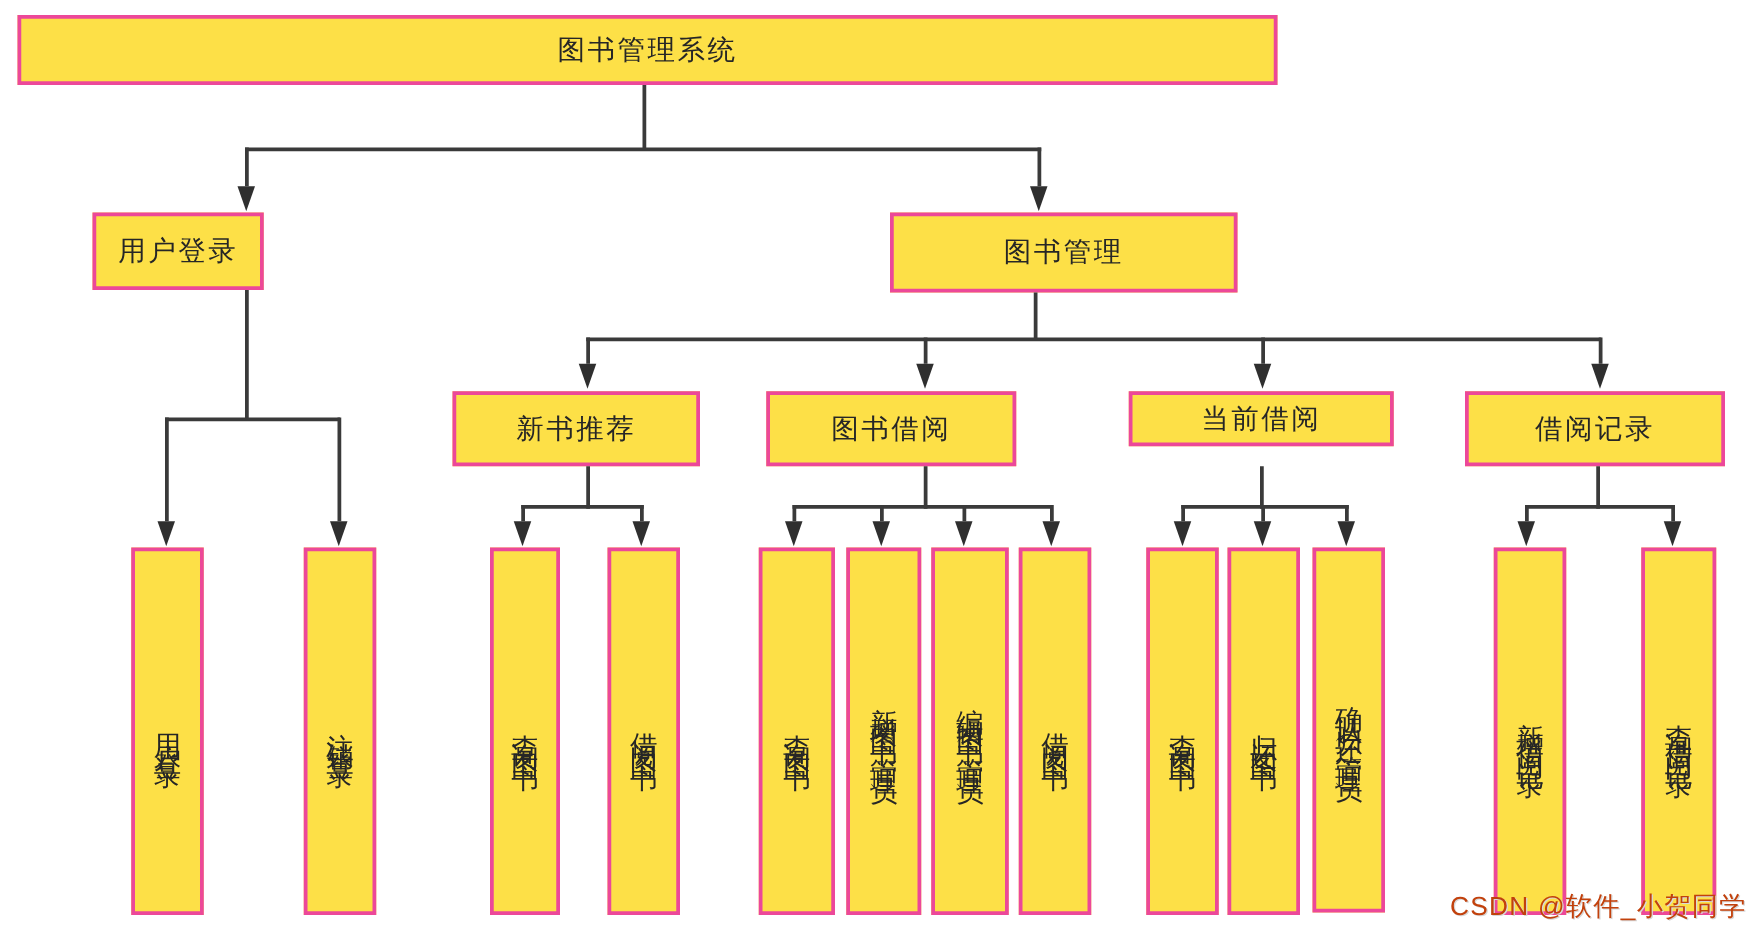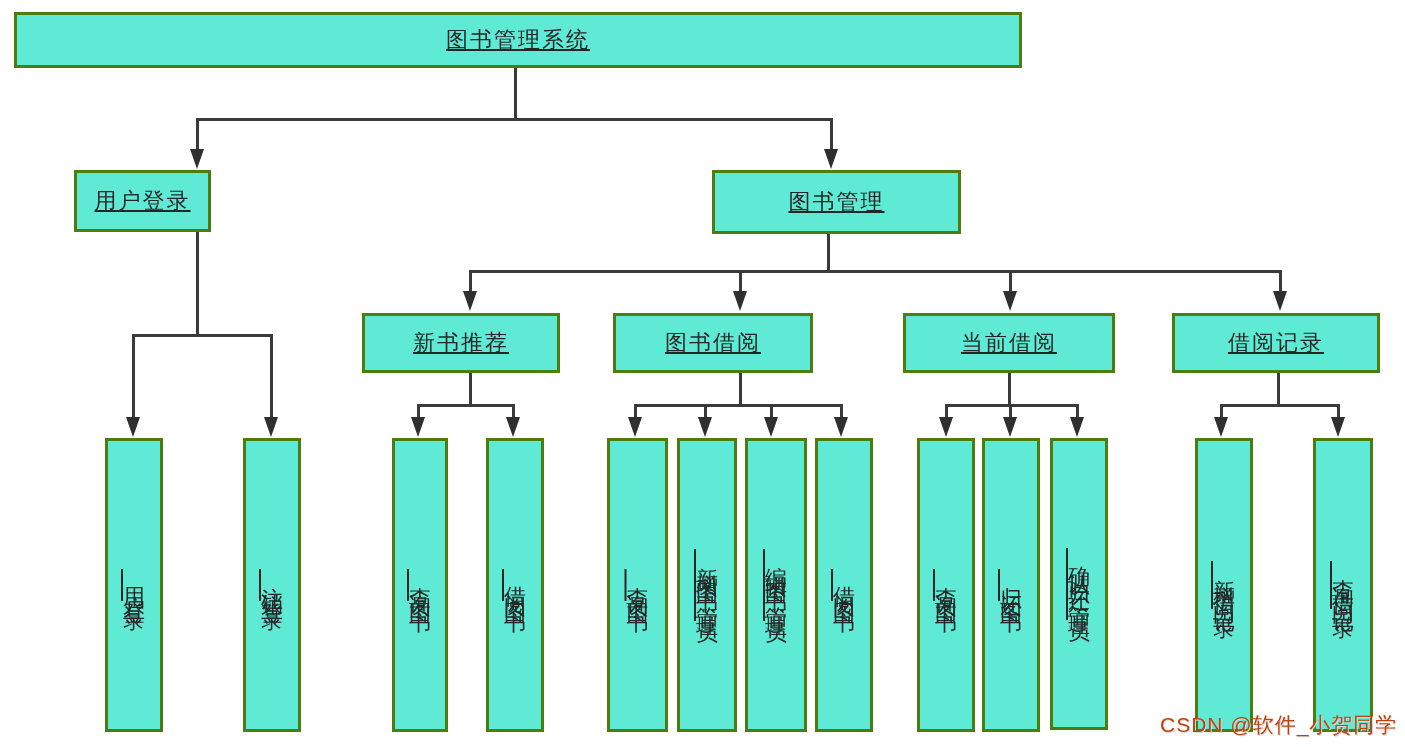--- a/index.html
+++ b/index.html
@@ -1,24 +1,24 @@
 <!DOCTYPE html>
 <html><head>
 <meta charset="utf-8">
 <style>
   html,body{margin:0;padding:0;background:#ffffff;}
   .stage{
     position:relative;width:1405px;height:747px;background:#ffffff;overflow:hidden;
     font-family:"Liberation Sans","DejaVu Sans",sans-serif;
   }
   .box{
-    position:absolute;box-sizing:border-box;background:#5eead4;
-    border:3px solid #4d7c0f;color:#262626;
+    position:absolute;box-sizing:border-box;background:#fde047;
+    border:3px solid #ec4899;color:#262626;
     display:flex;align-items:center;justify-content:center;
-    font-size:22px;line-height:1;text-decoration:underline;
+    font-size:22px;line-height:1;
   }
   .hbox{letter-spacing:2px;}
   .vbox{
     writing-mode:vertical-rl;text-orientation:mixed;
     letter-spacing:8px;font-size:22px;
   }
   .ln{position:absolute;background:#3a3a3a;}
   .v{width:3px;}
   .hb{height:3px;}
   .arrow{
@@ -40,21 +40,21 @@
   <div class="box hbox" style="left:14px;top:12px;width:1008px;height:56px">图书管理系统</div>
 
   <div class="ln v" style="left:514px;top:68px;height:52px"></div>
   <div class="ln hb" style="left:196px;top:118px;width:637px"></div>
   <div class="ln v" style="left:196px;top:118px;height:31px"></div>
   <div class="arrow" style="left:190px;top:149px"></div>
   <div class="ln v" style="left:830px;top:118px;height:31px"></div>
   <div class="arrow" style="left:824px;top:149px"></div>
 
   <div class="box hbox" style="left:74px;top:170px;width:137px;height:62px">用户登录</div>
-  <div class="box hbox" style="left:712px;top:170px;width:249px;height:64px">图书管理</div>
+  <div class="box hbox" style="left:712px;top:170px;width:278px;height:64px">图书管理</div>
 
   <div class="ln v" style="left:196px;top:232px;height:104px"></div>
   <div class="ln hb" style="left:132px;top:334px;width:140px"></div>
   <div class="ln v" style="left:132px;top:334px;height:83px"></div>
   <div class="arrow" style="left:126px;top:417px"></div>
   <div class="ln v" style="left:270px;top:334px;height:83px"></div>
   <div class="arrow" style="left:264px;top:417px"></div>
 
   <div class="ln v" style="left:827px;top:234px;height:38px"></div>
   <div class="ln hb" style="left:469px;top:270px;width:812px"></div>
@@ -62,21 +62,21 @@
   <div class="arrow" style="left:463px;top:291px"></div>
   <div class="ln v" style="left:739px;top:270px;height:21px"></div>
   <div class="arrow" style="left:733px;top:291px"></div>
   <div class="ln v" style="left:1009px;top:270px;height:21px"></div>
   <div class="arrow" style="left:1003px;top:291px"></div>
   <div class="ln v" style="left:1279px;top:270px;height:21px"></div>
   <div class="arrow" style="left:1273px;top:291px"></div>
 
   <div class="box hbox" style="left:362px;top:313px;width:198px;height:60px">新书推荐</div>
   <div class="box hbox" style="left:613px;top:313px;width:200px;height:60px">图书借阅</div>
-  <div class="box hbox" style="left:903px;top:313px;width:212px;height:60px">当前借阅</div>
+  <div class="box hbox" style="left:903px;top:313px;width:212px;height:44px">当前借阅</div>
   <div class="box hbox" style="left:1172px;top:313px;width:208px;height:60px">借阅记录</div>
 
   <div class="ln v" style="left:469px;top:373px;height:34px"></div>
   <div class="ln hb" style="left:417px;top:404px;width:98px"></div>
   <div class="ln v" style="left:417px;top:404px;height:13px"></div>
   <div class="arrow" style="left:411px;top:417px"></div>
   <div class="ln v" style="left:512px;top:404px;height:13px"></div>
   <div class="arrow" style="left:506px;top:417px"></div>
 
   <div class="ln v" style="left:739px;top:373px;height:34px"></div>

